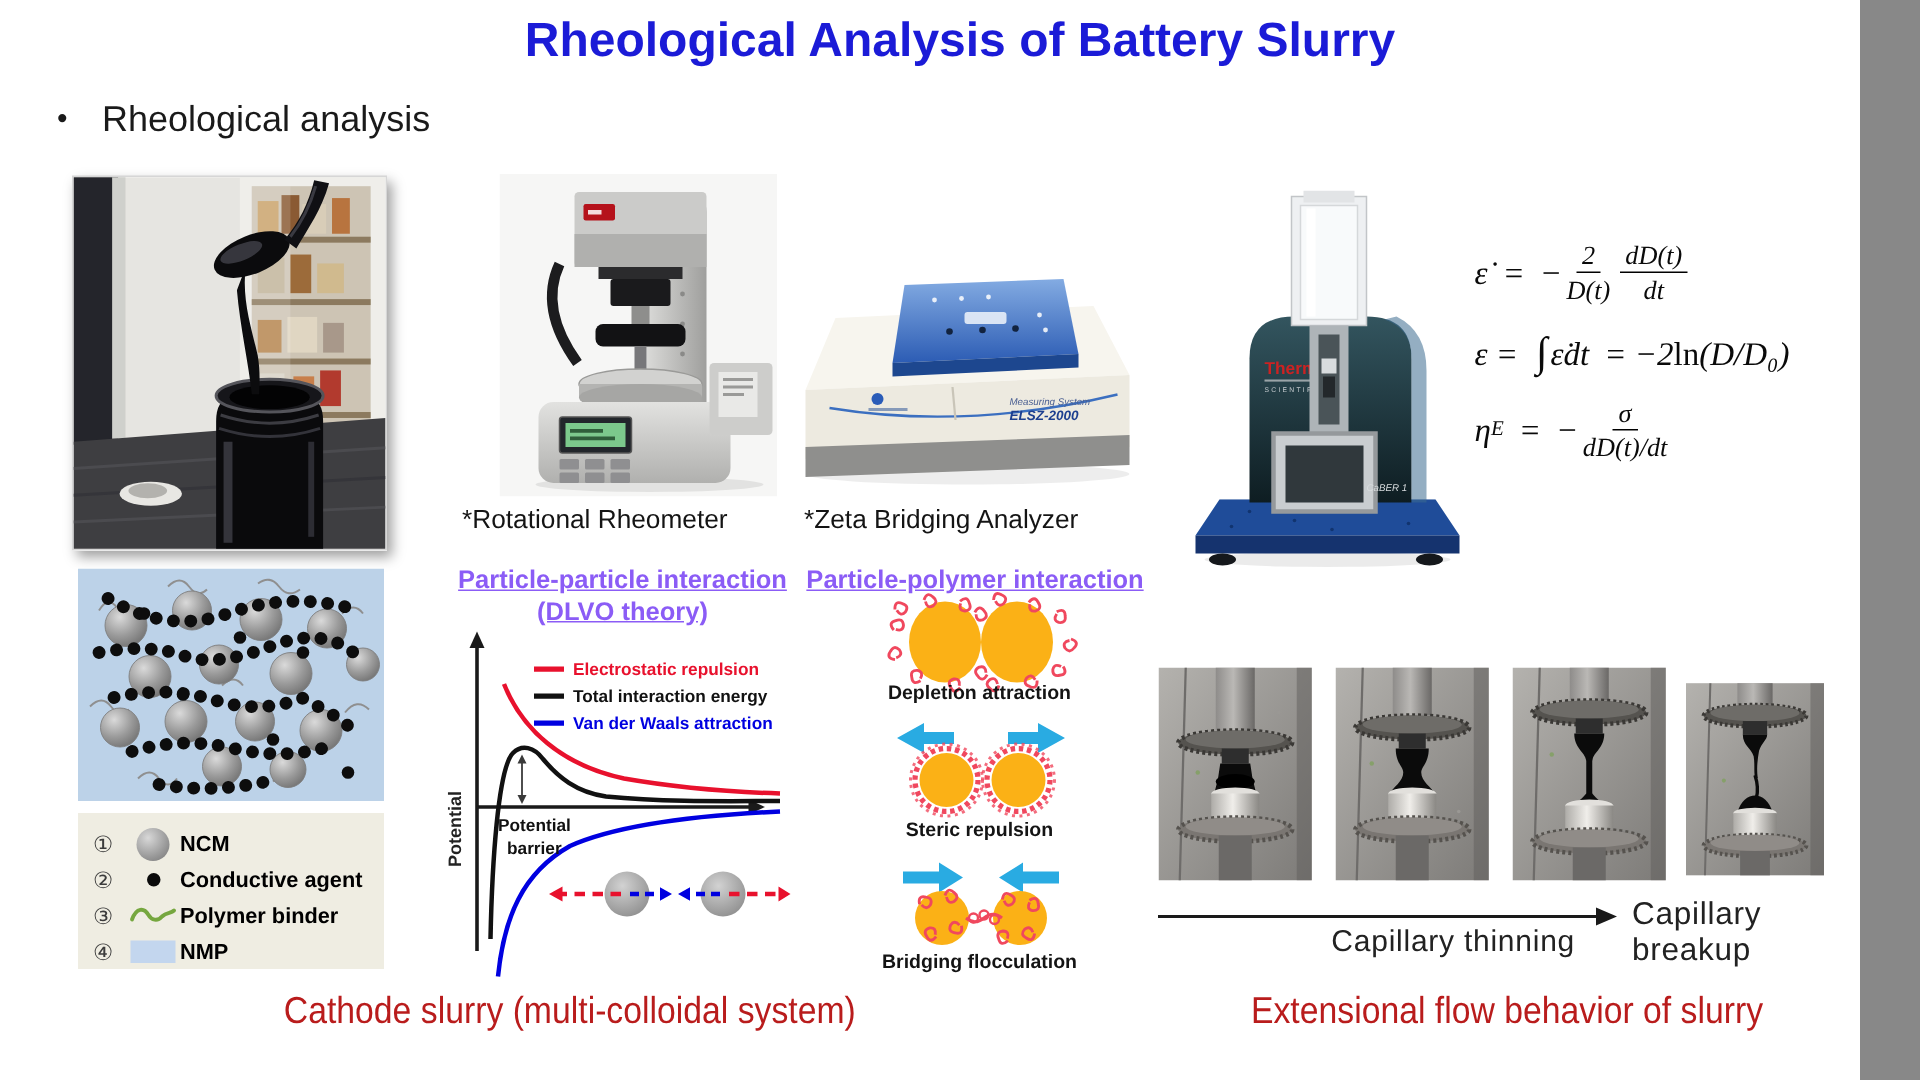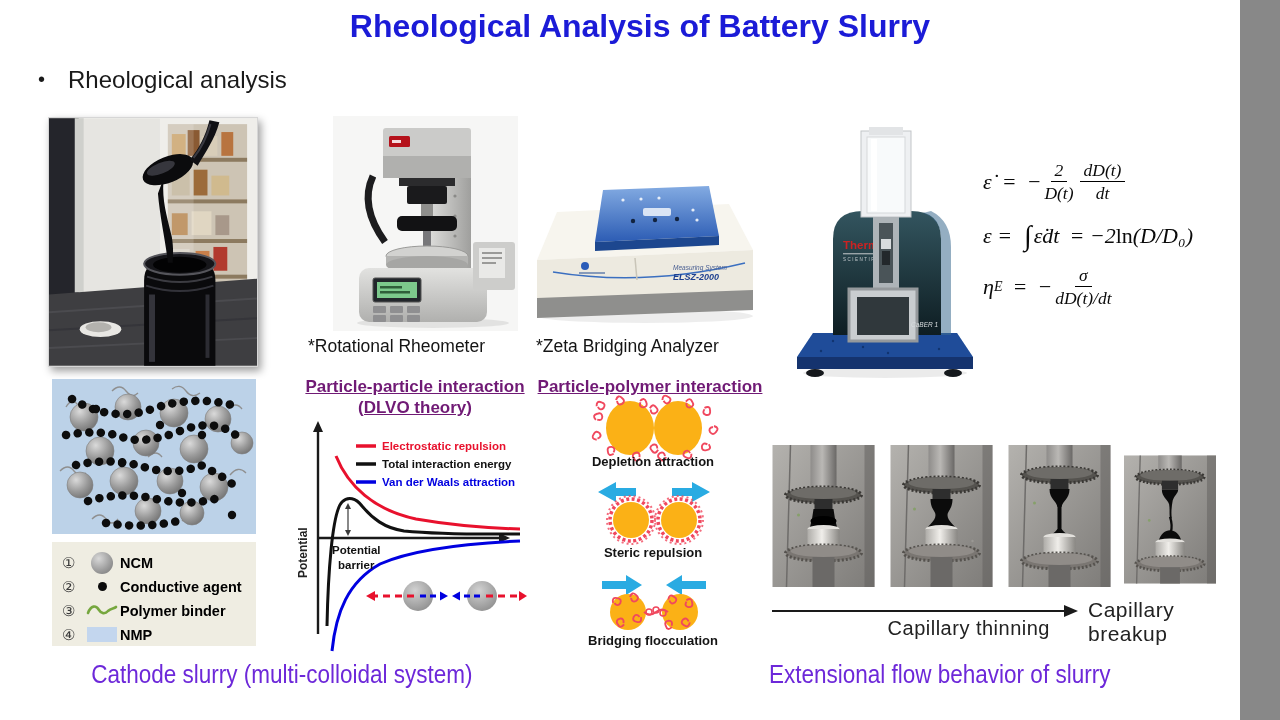--- a/index.html
+++ b/index.html
@@ -13,21 +13,21 @@
                font-size:32px;font-weight:bold;color:#1B1BD7;letter-spacing:0px;}
   .bullet-line{left:38px;top:66px;font-size:24px;color:#1a1a1a;}
   .bullet-line .dot{display:inline-block;width:30px;font-size:20px;vertical-align:2px;}
 
   .photo{box-sizing:border-box;}
   .shadowed{border:1px solid #d6d6d6;box-shadow:3px 4px 8px rgba(0,0,0,.38);}
 
   .inst-label{font-size:17.5px;color:#141414;}
 
   .col-title{font-size:17px;font-weight:bold;text-align:center;line-height:1.22;
-             text-decoration:underline;color:#701a75;}
+             text-decoration:underline;color:#8b5cf6;}
 
   .legend-box{left:52px;top:542px;width:204px;height:104px;background:#EFEDE2;
               box-sizing:border-box;padding:9px 8px 6px 10px;}
   .legend-row{display:flex;align-items:center;height:23px;margin-bottom:1px;}
   .legend-num{width:22px;font-size:15px;color:#3c3c3c;}
   .legend-ic{width:36px;display:flex;justify-content:center;align-items:center;}
   .legend-lab{font-size:14.5px;font-weight:bold;color:#000000;}
   .ic-ncm{width:22px;height:22px;border-radius:50%;
           background:radial-gradient(circle at 35% 30%, #d8d8d8, #9a9a9a 60%, #737373 100%);}
   .ic-dot{width:9px;height:9px;border-radius:50%;background:#0b0b0b;}
@@ -39,21 +39,21 @@
   .eq .sp{display:inline-block;width:10px;}
   .frac{display:inline-flex;flex-direction:column;align-items:center;
         font-size:17.5px;line-height:1.15;margin:0 3px;vertical-align:middle;}
   .frac .num{display:block;border-bottom:1.4px solid #000;padding:0 4px 1px;}
   .frac .den{display:block;padding-top:1px;}
   .int{font-size:28px;font-style:italic;margin:0 2px;line-height:0;}
   .up{font-style:normal;}
   sub.esub{font-size:14px;}
 
   .cap-label{font-size:20px;color:#222;letter-spacing:0.5px;}
-  .caption{font-size:25px;color:#6d28d9;}
+  .caption{font-size:25px;color:#b91c1c;text-align:center;}
   .caption .condensed{display:inline-block;transform:scaleX(.9);transform-origin:center;white-space:nowrap;}
 </style>
 </head>
 <body>
 
 <div class="slide">
 
   <svg class="abs" width="0" height="0" aria-hidden="true">
     <defs>
       <radialGradient id="ncmG" cx="35%" cy="30%" r="75%">

